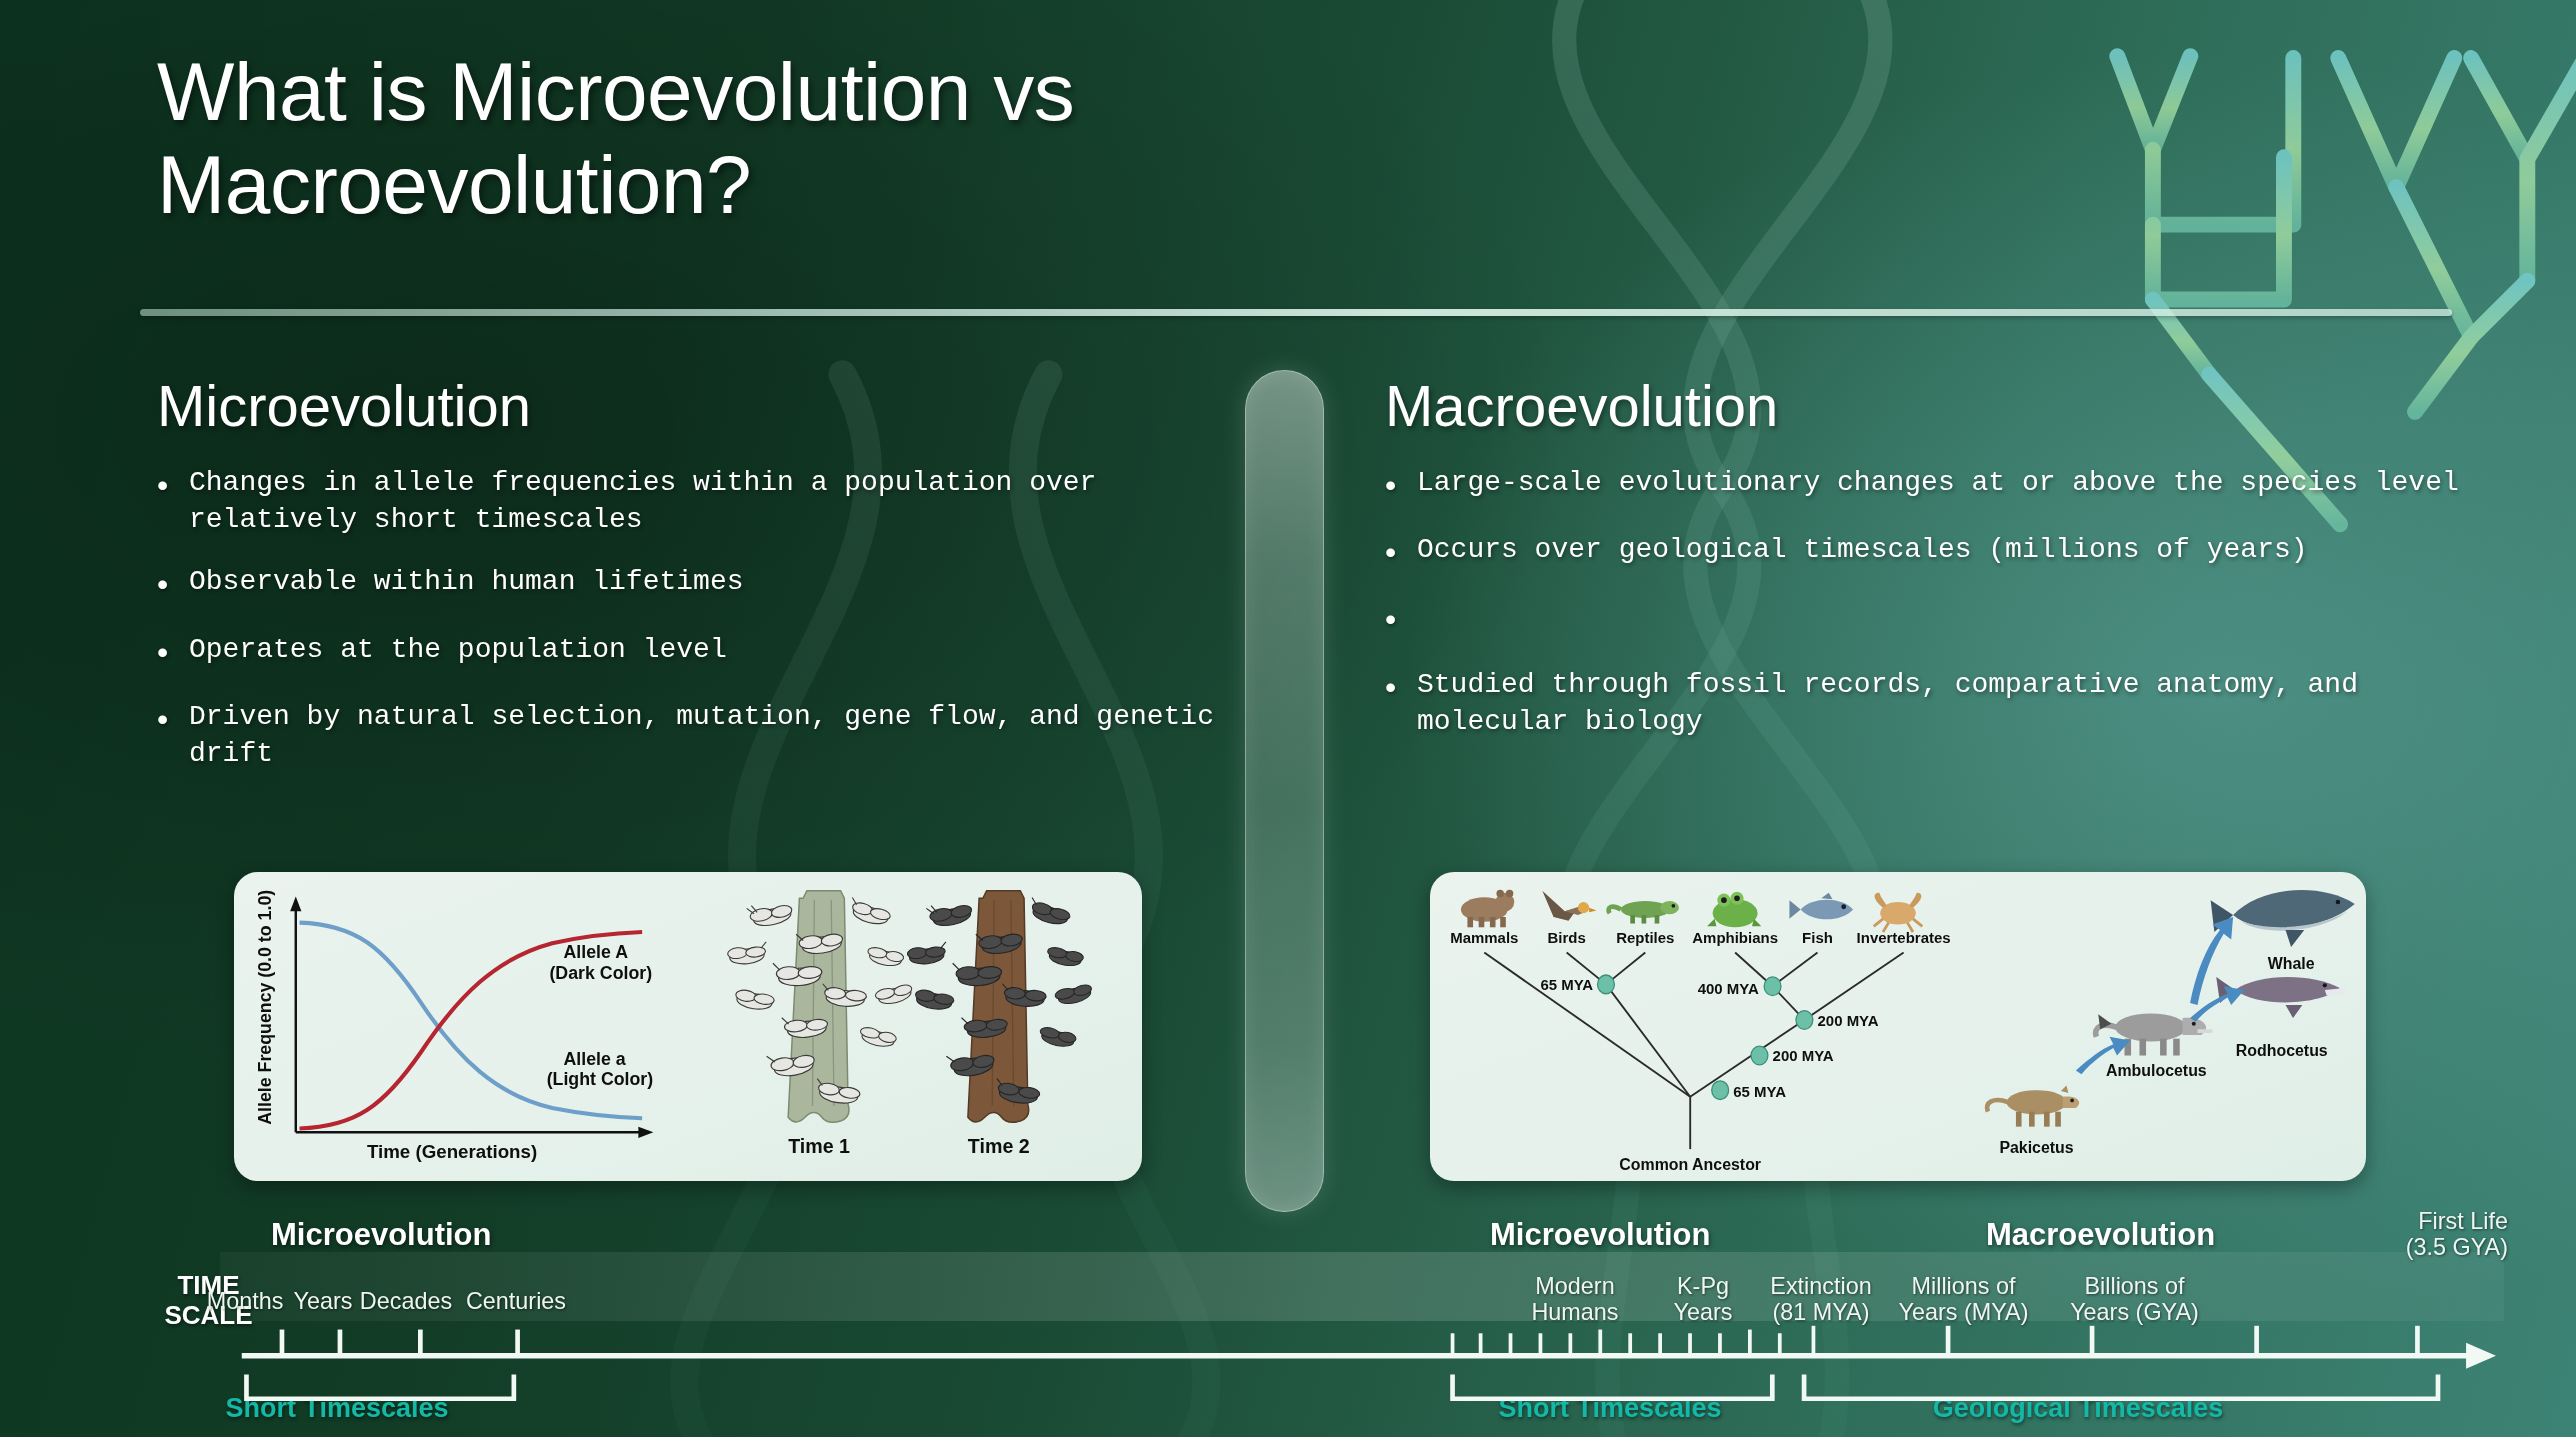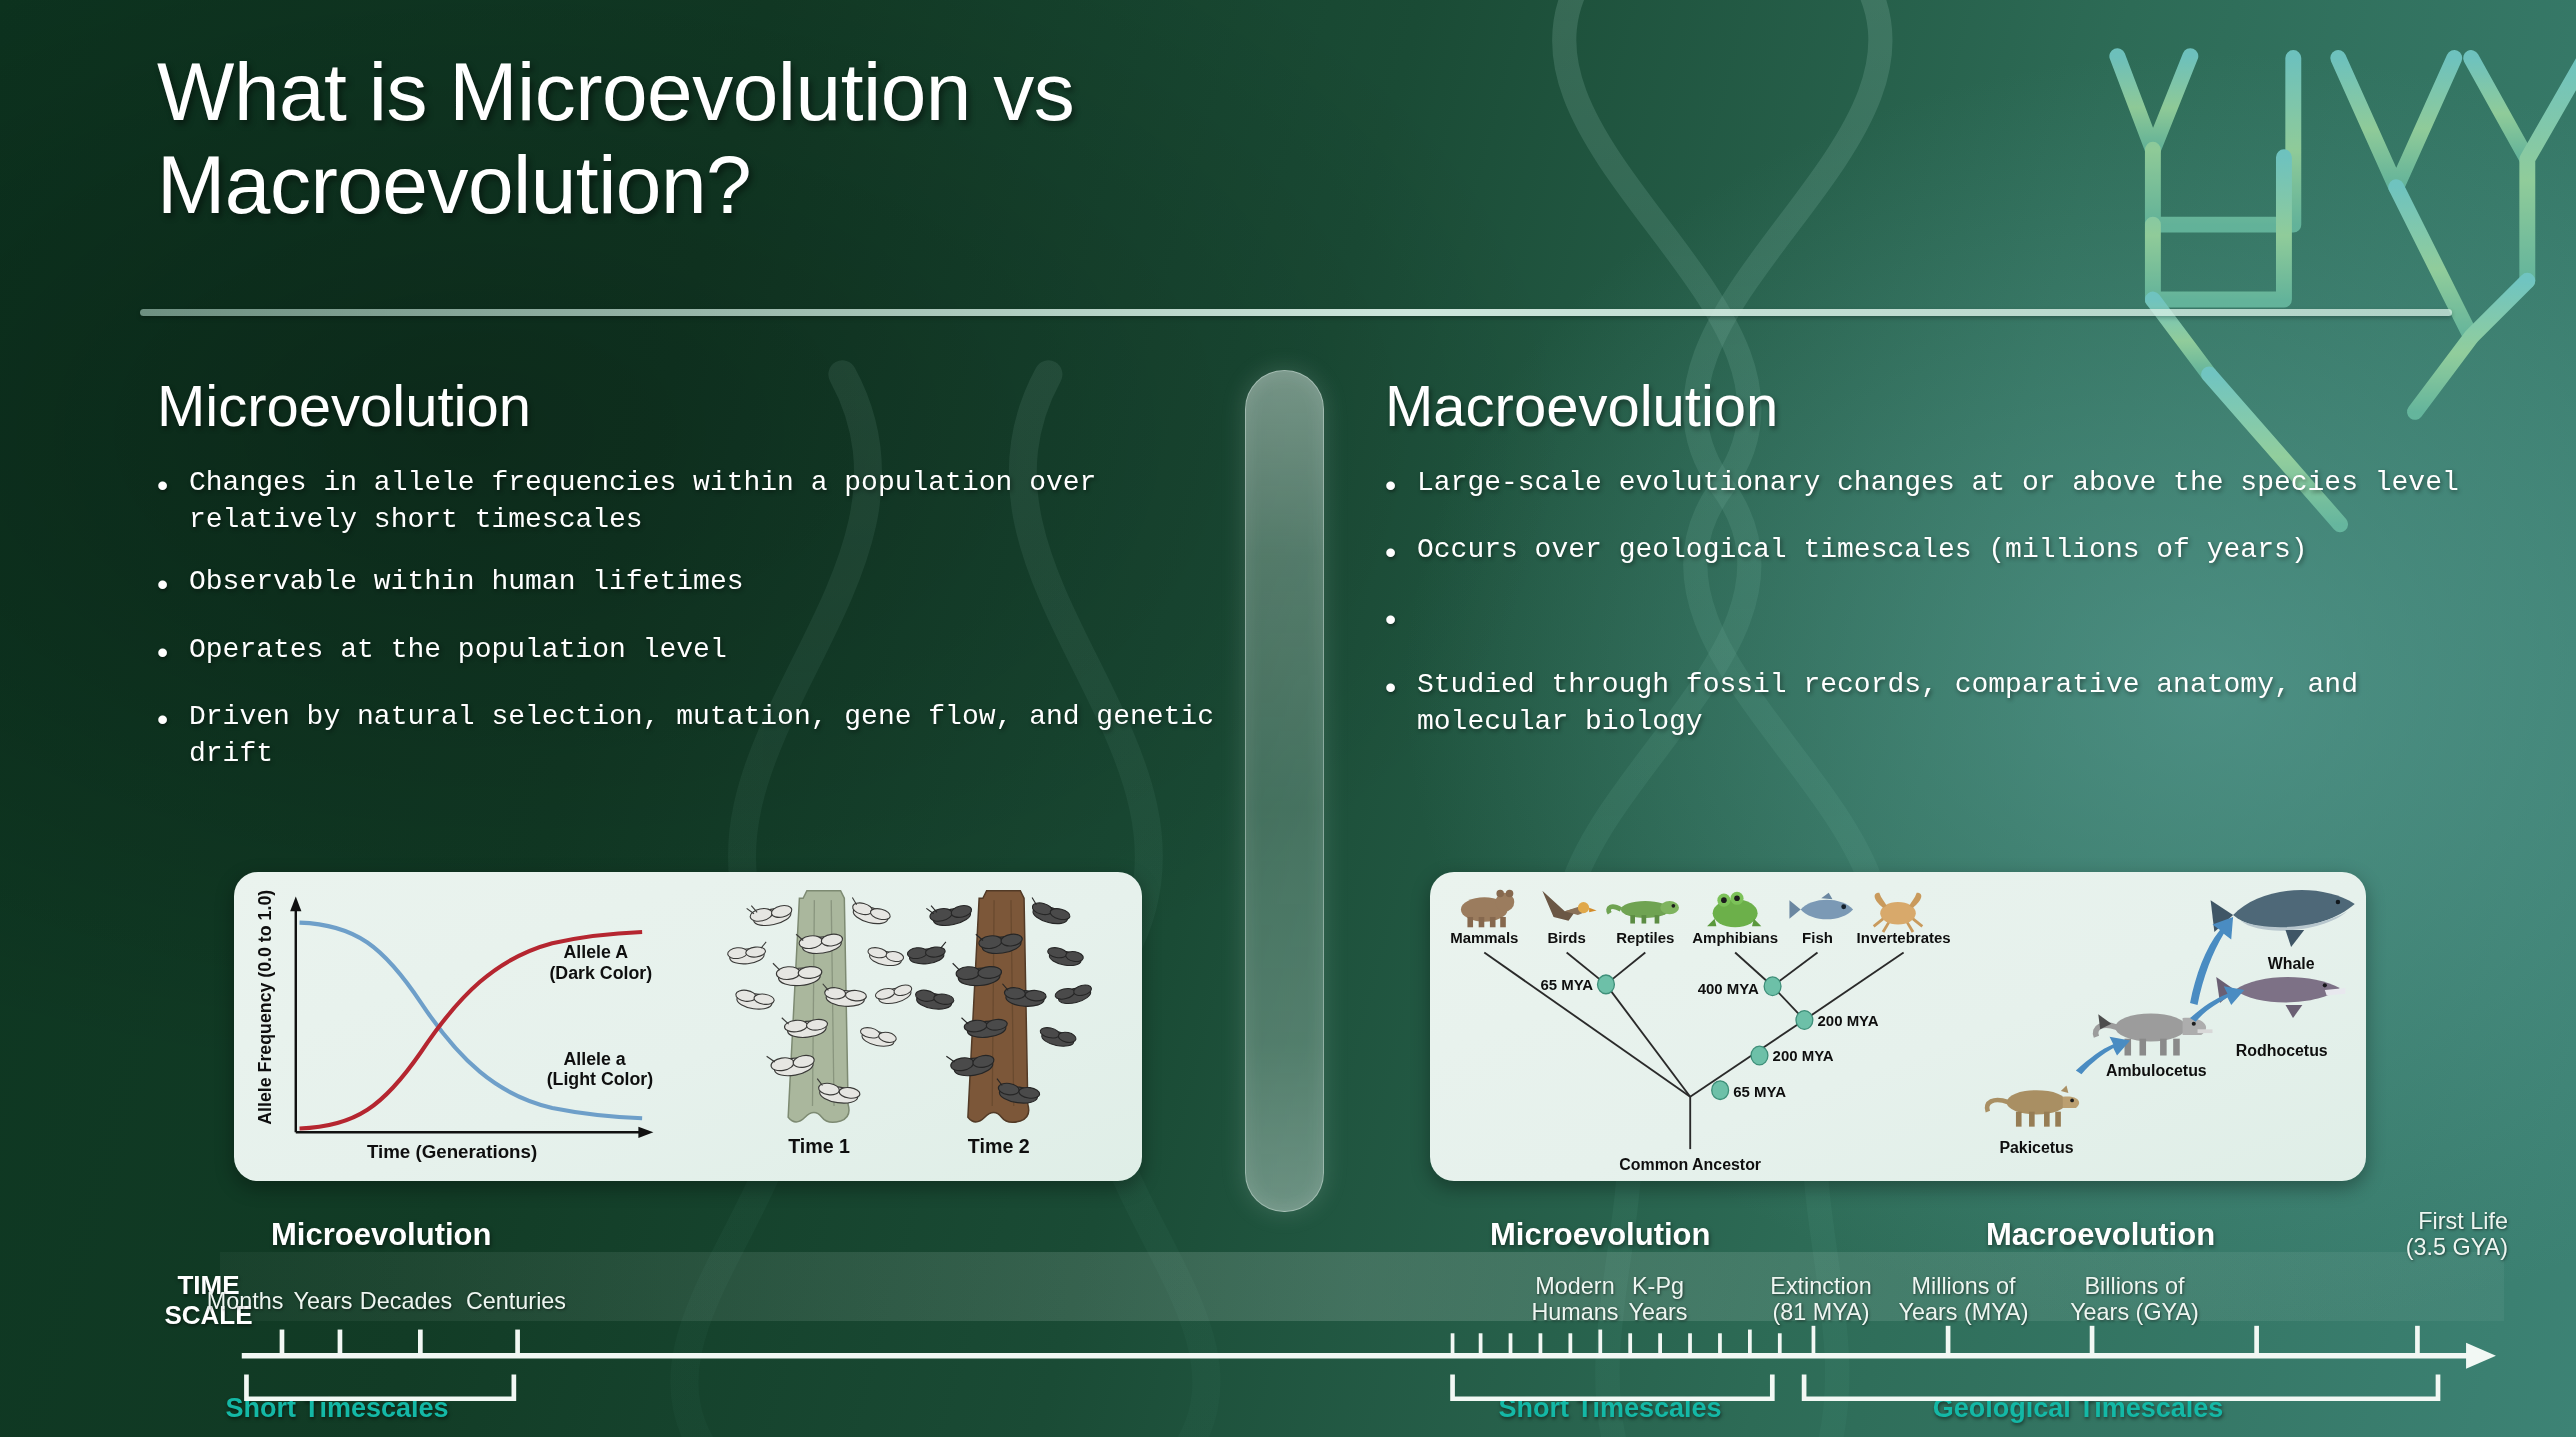--- a/index.html
+++ b/index.html
@@ -578,21 +578,21 @@
 
 <div class="tl-tick-label" style="left:198px;top:1288px;width:94px;">Months</div>
 <div class="tl-tick-label" style="left:281px;top:1288px;width:84px;">Years</div>
 <div class="tl-tick-label" style="left:350px;top:1288px;width:112px;">Decades</div>
 <div class="tl-tick-label" style="left:455px;top:1288px;width:122px;">Centuries</div>
 
 <div class="tl-tick-label" style="left:1505px;top:1273px;width:140px;">
   <div>Modern</div>
   <div>Humans</div>
 </div>
-<div class="tl-tick-label" style="left:1602px;top:1273px;width:112px;">
+<div class="tl-tick-label" style="left:1647px;top:1273px;width:112px;">
   <div>K-Pg</div>
   <div>Years</div>
 </div>
 <div class="tl-tick-label" style="left:1737px;top:1273px;width:168px;">
   <div>Extinction</div>
   <div>(81 MYA)</div>
 </div>
 <div class="tl-tick-label" style="left:1870px;top:1273px;width:187px;">
   <div>Millions of</div>
   <div>Years (MYA)</div>

